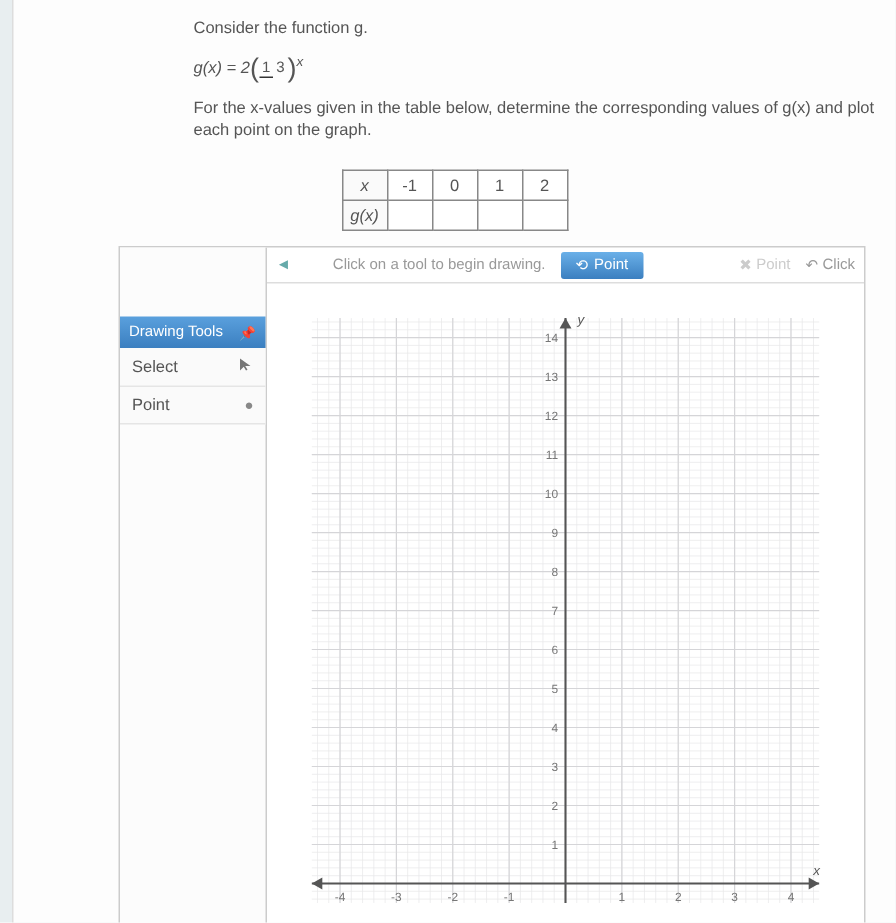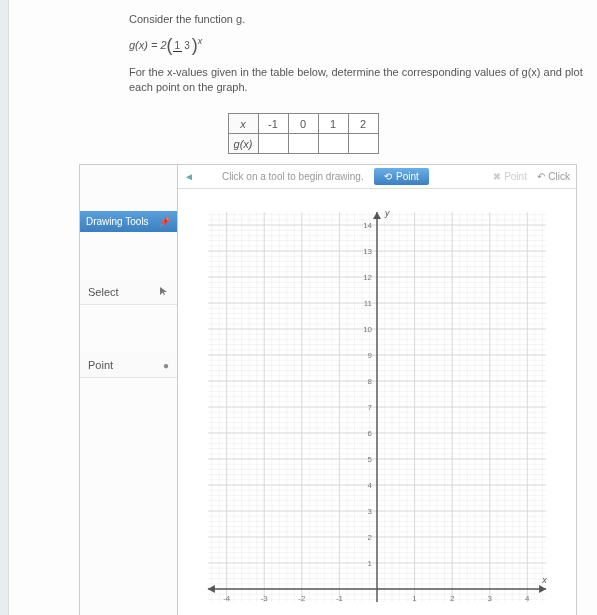--- a/index.html
+++ b/index.html
@@ -78,21 +78,20 @@
     .tool-item {
       display: flex;
       justify-content: space-between;
       align-items: center;
       padding: 6px 8px;
       border-bottom: 1px solid #e5e5e5;
       font-size: 11px;
       color: #555;
       cursor: pointer;
       background: #fafafa;
-      margin-top: 48px;
     }
     .tool-item .tool-icon {
       color: #888;
       font-size: 10px;
     }
 
     .canvas-area {
       flex: 1;
       display: flex;
       flex-direction: column;

